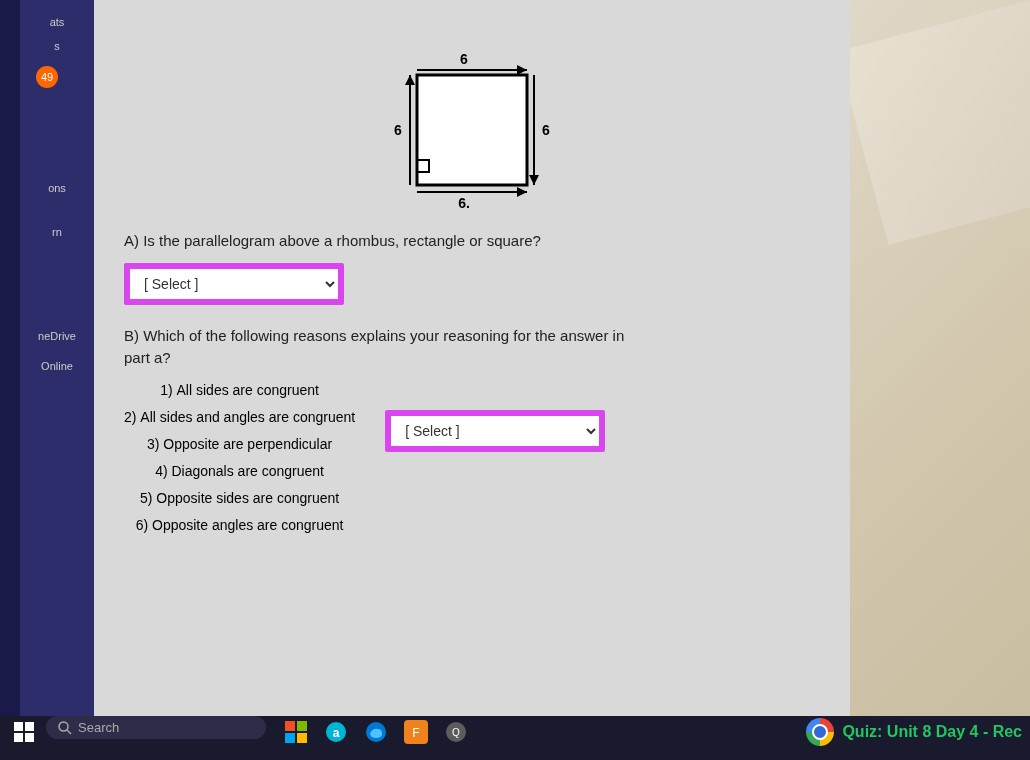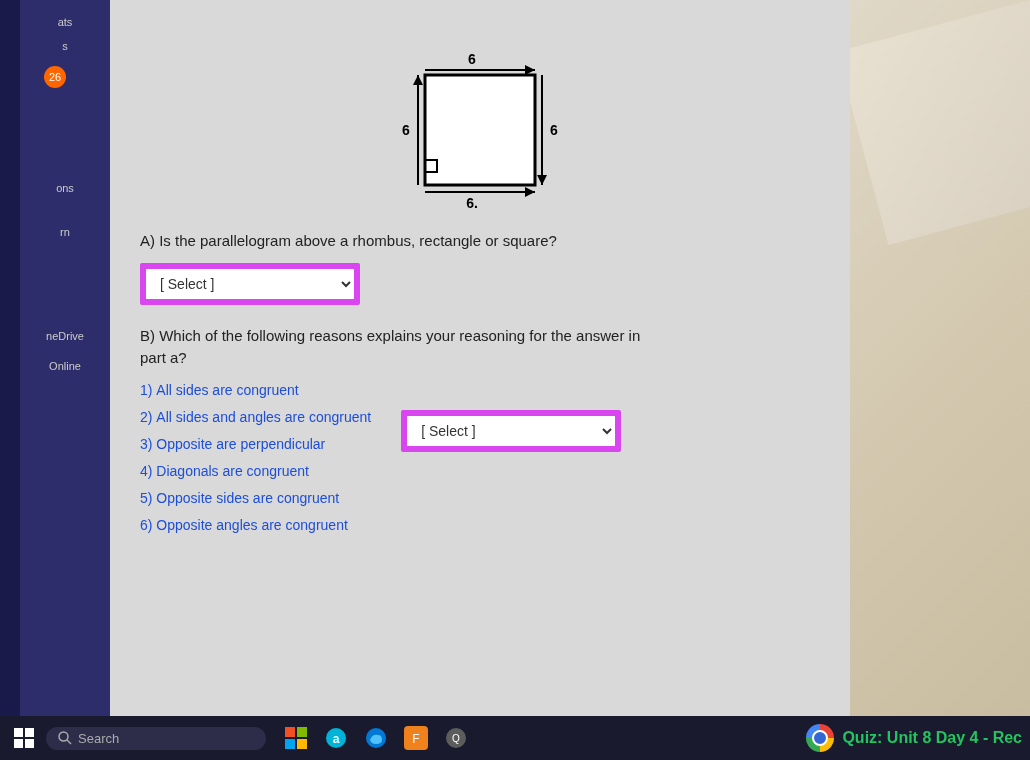--- a/index.html
+++ b/index.html
@@ -15,21 +15,21 @@
 
     
     .main-container {
       display: flex;
       flex: 1;
       overflow: hidden;
     }
 
     
     .sidebar {
-      width: 110px;
+      width: 94px;
       background: #2d2d6b;
       display: flex;
       flex-direction: column;
       align-items: center;
       padding-top: 10px;
       position: relative;
     }
 
     .sidebar-top-bar {
       width: 20px;
@@ -140,41 +140,42 @@
     .section-b-layout {
       display: flex;
       gap: 30px;
       align-items: flex-start;
       margin-top: 10px;
     }
 
     .reasons-list {
       list-style: none;
       font-size: 14px;
-      color: #1d4ed8;
+      color: #000000;
+      text-align: center;
     }
 
     .reasons-list li {
       margin-bottom: 6px;
       line-height: 1.5;
     }
 
     .select-b-container {
       display: flex;
       align-items: center;
       gap: 10px;
       margin-top: 30px;
     }
 
     
     .taskbar {
       height: 44px;
       background: #1a1a2e;
       display: flex;
-      align-items: center;
+      align-items: flex-start;
       padding: 0 8px;
       gap: 6px;
       flex-shrink: 0;
     }
 
     .taskbar-start {
       width: 32px;
       height: 32px;
       display: flex;
       align-items: center;
@@ -271,21 +272,21 @@
   </style>
 </head>
 <body>
 
 <div class="main-container">
 
   <div class="sidebar">
     <div class="sidebar-top-bar"></div>
     <div class="sidebar-text-item">ats</div>
     <div class="sidebar-text-item">s</div>
-    <div class="sidebar-badge">26</div>
+    <div class="sidebar-badge">49</div>
     <div class="sidebar-text-item" style="margin-top: 80px;">ons</div>
     <div class="sidebar-text-item" style="margin-top: 20px;">rn</div>
     <div class="sidebar-text-item" style="margin-top: 80px;">neDrive</div>
     <div class="sidebar-text-item" style="margin-top: 6px;">Online</div>
   </div>
 
   <div class="content-area">
 
     <div class="diagram-container">
       <div class="square-diagram">

